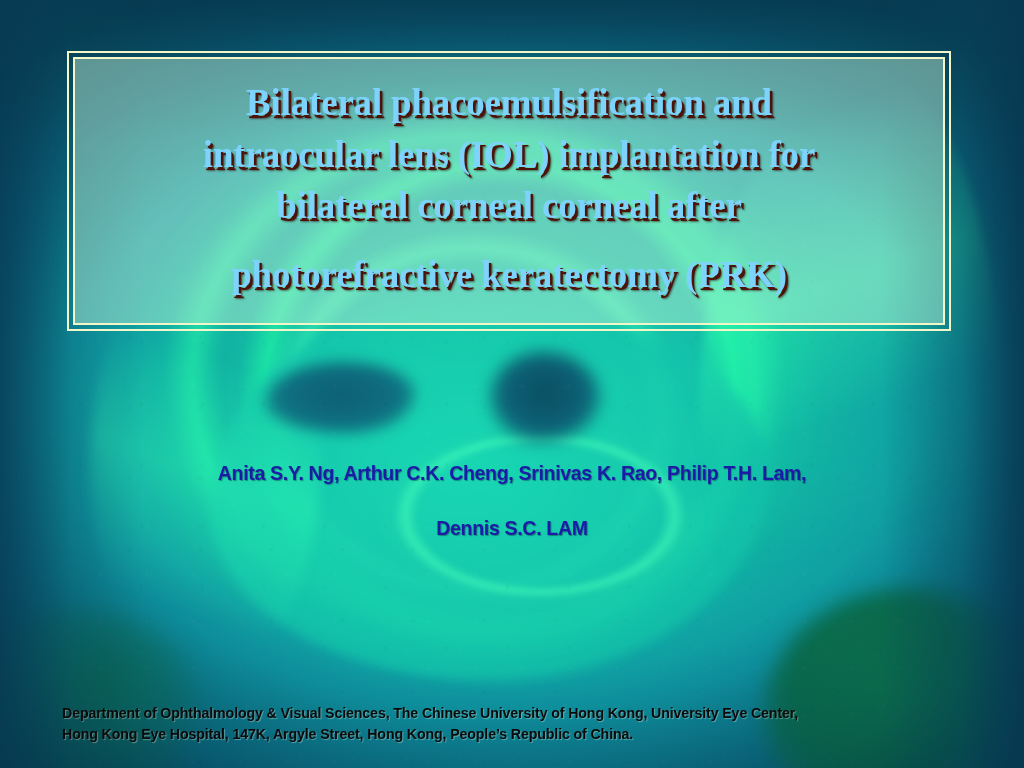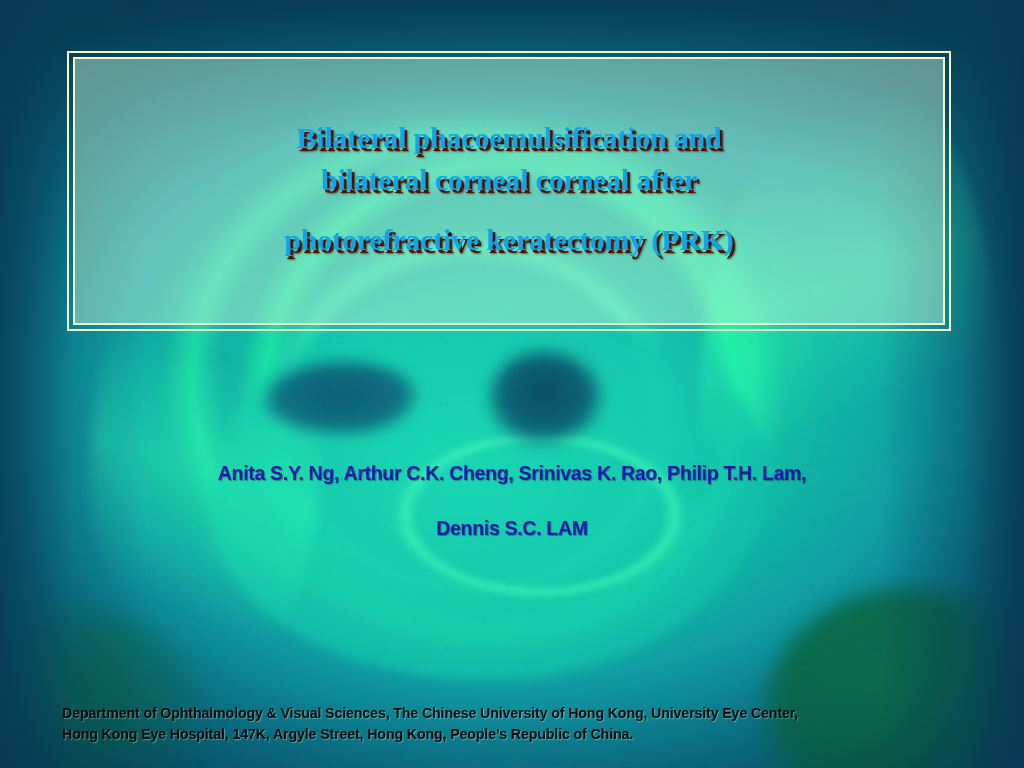--- a/index.html
+++ b/index.html
@@ -122,23 +122,23 @@
     border:2px solid #f2f6c9;
     outline:2px solid #f2f6c9;
     outline-offset:4px;
     box-sizing:border-box;
     display:flex;flex-direction:column;align-items:center;justify-content:center;
     padding:6px 18px 10px 18px;
   }
   #title-text{
     font-family:"Liberation Serif","DejaVu Serif",serif;
     font-weight:bold;
-    font-size:30px;
+    font-size:37px;
     line-height:1.39;
-    color:#0ea5e9;
+    color:#7dd3fc;
     text-align:center;
     text-shadow:2.5px 2.5px 0 #4d1208, 3.5px 3.5px 2px rgba(40,8,4,.55);
     letter-spacing:-0.2px;
     width:100%;
   }
   #title-text .tline{display:block;}
   #title-text .tline.last{margin-top:18px;}
 
   
   #authors{
@@ -190,20 +190,21 @@
   <div class="bg-green-bottomleft"></div>
   <div class="bg-layer bg-noise"></div>
   <div class="bg-layer bg-vignette"></div>
   <div class="bg-layer bg-topdark"></div>
   <div class="bg-layer bg-leftdark"></div>
   <div class="bg-layer bg-rightdark"></div>
 
   <div id="title-box">
     <div id="title-text">
       <span class="tline">Bilateral phacoemulsification and</span>
+      <span class="tline">intraocular lens (IOL) implantation for</span>
       <span class="tline">bilateral corneal corneal after</span>
       <span class="tline last">photorefractive keratectomy (PRK)</span>
     </div>
   </div>
 
   <div id="authors">
     <span class="aline">Anita S.Y. Ng, Arthur C.K. Cheng, Srinivas K. Rao, Philip T.H. Lam,</span>
     <span class="aline second">Dennis S.C. LAM</span>
   </div>
 

